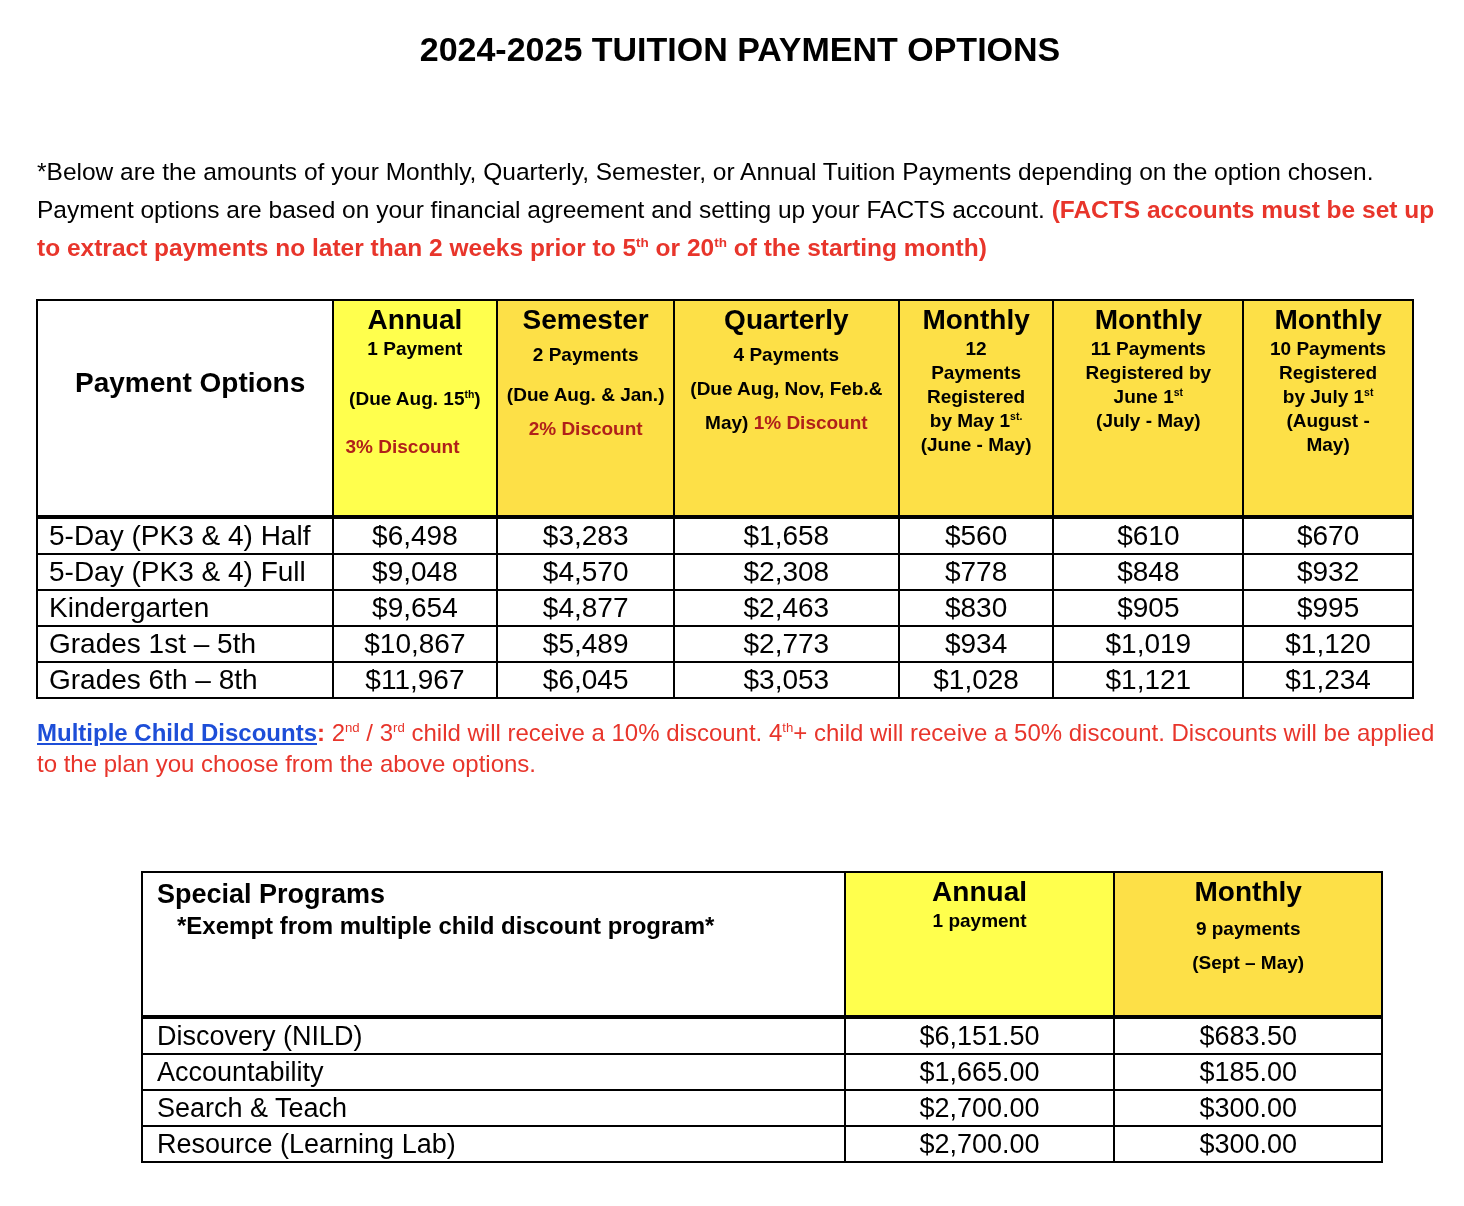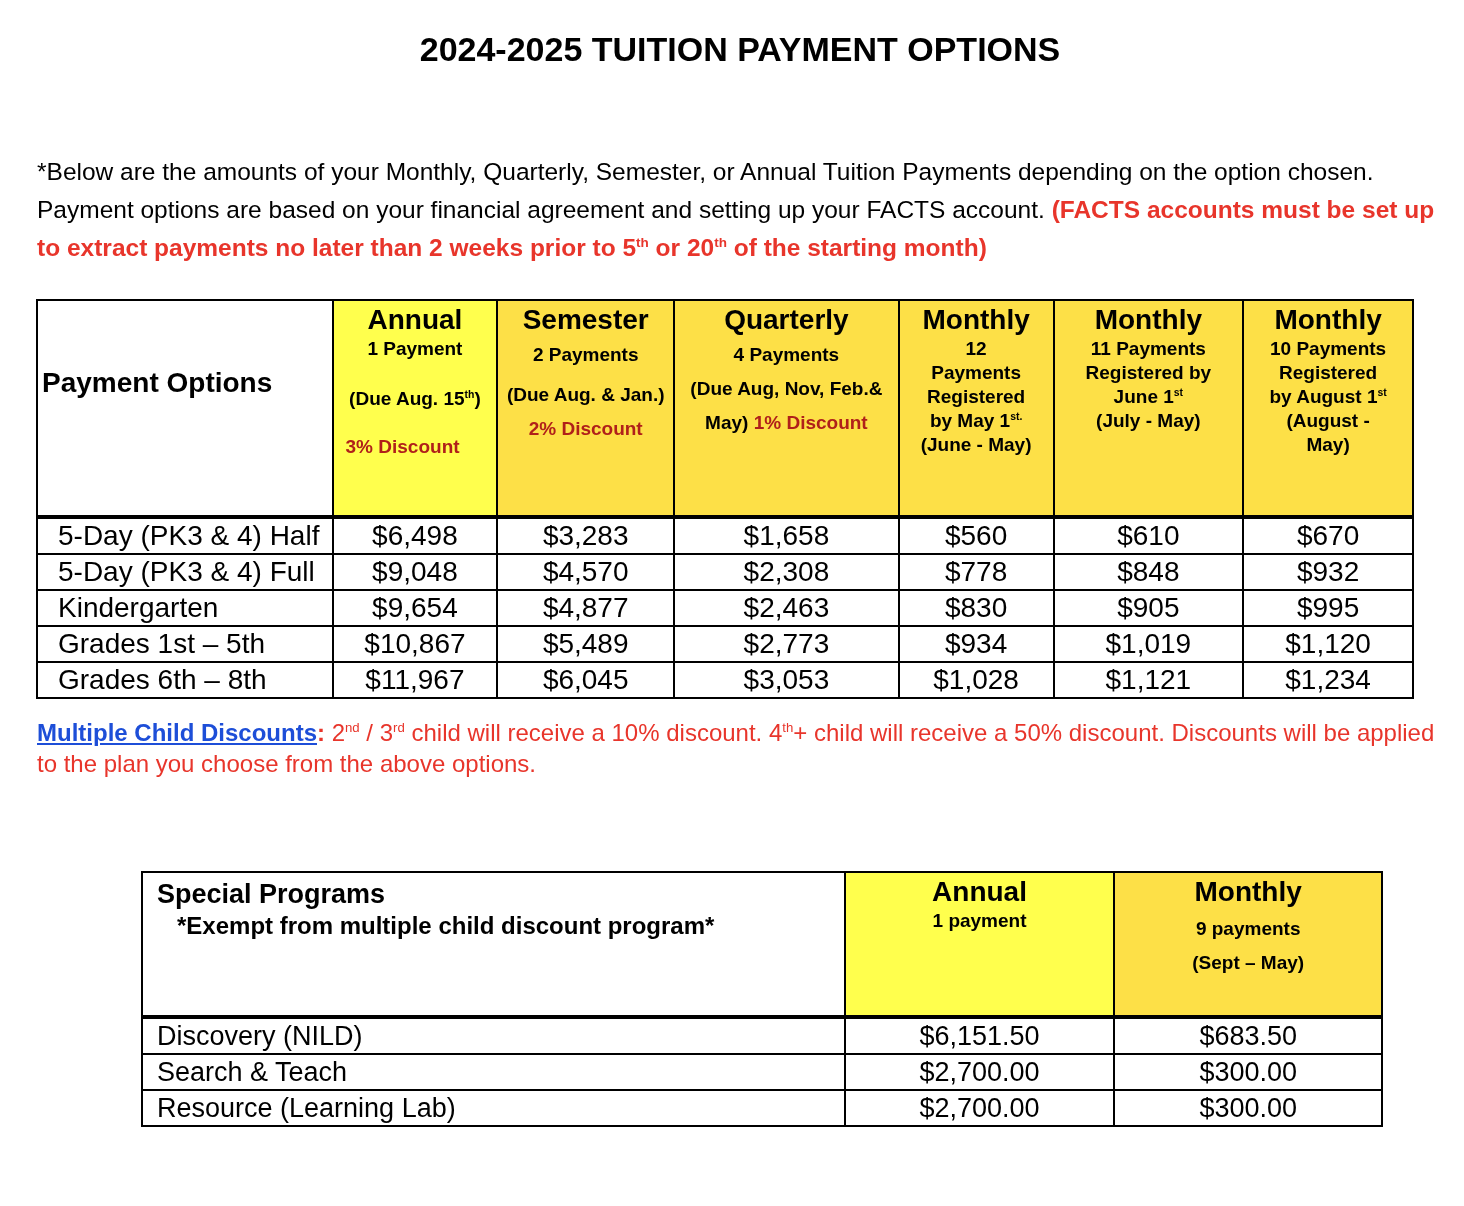--- a/index.html
+++ b/index.html
@@ -7,28 +7,28 @@
     .title { position: absolute; top: 30px; left: 0; width: 1480px; text-align: center; font-size: 34px; font-weight: bold; letter-spacing: 0px; }
     .intro { position: absolute; top: 153px; left: 37px; width: 1410px; font-size: 24.5px; line-height: 38px; }
     .red-bold { color: #e8352b; font-weight: bold; }
     sup { font-size: 0.55em; vertical-align: super; line-height: 0; text-align: right; }
 
     table { border-collapse: collapse; position: absolute; }
     
     #main-table { top: 299px; left: 36px; width: 1378px; }
     #main-table td, #main-table th { border: 2px solid #000; padding: 0; }
     #main-table thead th { height: 164px; vertical-align: top; text-align: center; border-bottom: 4px solid #000; font-weight: bold; }
-    #main-table thead th.first { background: #fff; vertical-align: middle; text-align: left; padding-left: 4px; font-size: 28px; padding-bottom: 50px; }
+    #main-table thead th.first { background: #fff; vertical-align: middle; text-align: left; padding-left: 37px; font-size: 28px; padding-bottom: 50px; }
     .yellow { background: #ffff4d; }
     .blue { background: #fde047; }
     .h-big { font-size: 28px; line-height: 34px; margin-top: 2px; }
     .h-small { font-size: 19px; line-height: 24px; }
     .dark-red { color: #b0201a; }
     #main-table tbody td { font-size: 28px; height: 34px; line-height: 34px; text-align: center; }
-    #main-table tbody td.label { text-align: left; padding-left: 20px; }
+    #main-table tbody td.label { text-align: left; padding-left: 11px; }
 
     .mcd { position: absolute; top: 717px; left: 37px; width: 1420px; font-size: 24px; line-height: 31px; color: #e8352b; }
     .mcd .lbl { color: #1d4ed8; font-weight: bold; text-decoration: underline; }
 
     
     #special-table { top: 871px; left: 141px; width: 1242px; }
     #special-table td, #special-table th { border: 2px solid #000; padding: 0; }
     #special-table thead th { height: 142px; vertical-align: top; text-align: center; border-bottom: 4px solid #000; font-weight: bold; }
     #special-table thead th.first { text-align: left; padding-left: 14px; background: #fff; }
     .sp-title { font-size: 27px; line-height: 34px; margin-top: 4px; }
@@ -88,21 +88,21 @@
         <div class="h-big">Monthly</div>
         <div class="h-small">11 Payments</div>
         <div class="h-small">Registered by</div>
         <div class="h-small"><span>June 1</span><sup>st</sup></div>
         <div class="h-small">(July - May)</div>
       </th>
       <th class="blue">
         <div class="h-big">Monthly</div>
         <div class="h-small">10 Payments</div>
         <div class="h-small">Registered</div>
-        <div class="h-small"><span>by  August 1</span><sup>st</sup></div>
+        <div class="h-small"><span>by  July 1</span><sup>st</sup></div>
         <div class="h-small">(August -</div>
         <div class="h-small">May)</div>
       </th>
     </tr>
   </thead>
   <tbody>
     <tr>
       <td class="label">5-Day (PK3 &amp; 4) Half</td>
       <td>$6,498</td>
       <td>$3,283</td>
@@ -177,20 +177,25 @@
       </th>
     </tr>
   </thead>
   <tbody>
     <tr>
       <td class="label">Discovery (NILD)</td>
       <td>$6,151.50</td>
       <td>$683.50</td>
     </tr>
     <tr>
+      <td class="label">Accountability</td>
+      <td>$1,665.00</td>
+      <td>$185.00</td>
+    </tr>
+    <tr>
       <td class="label">Search &amp; Teach</td>
       <td>$2,700.00</td>
       <td>$300.00</td>
     </tr>
     <tr>
       <td class="label">Resource (Learning Lab)</td>
       <td>$2,700.00</td>
       <td>$300.00</td>
     </tr>
   </tbody>

